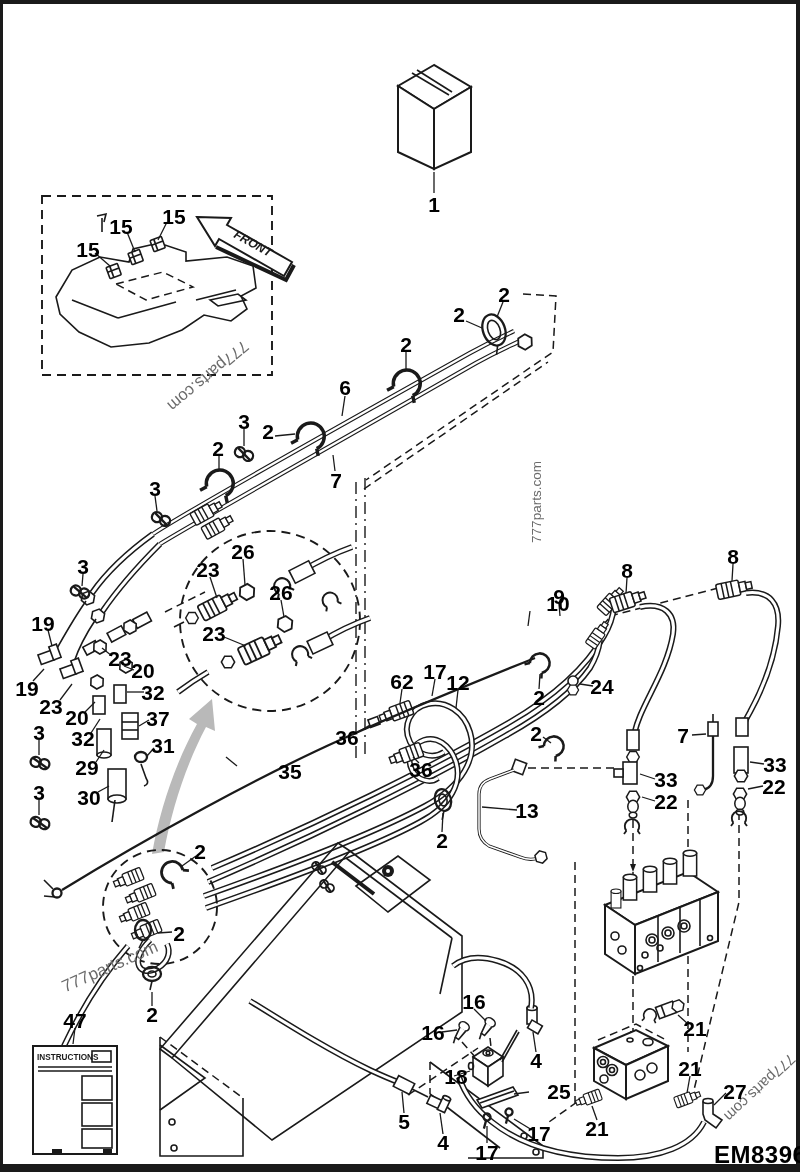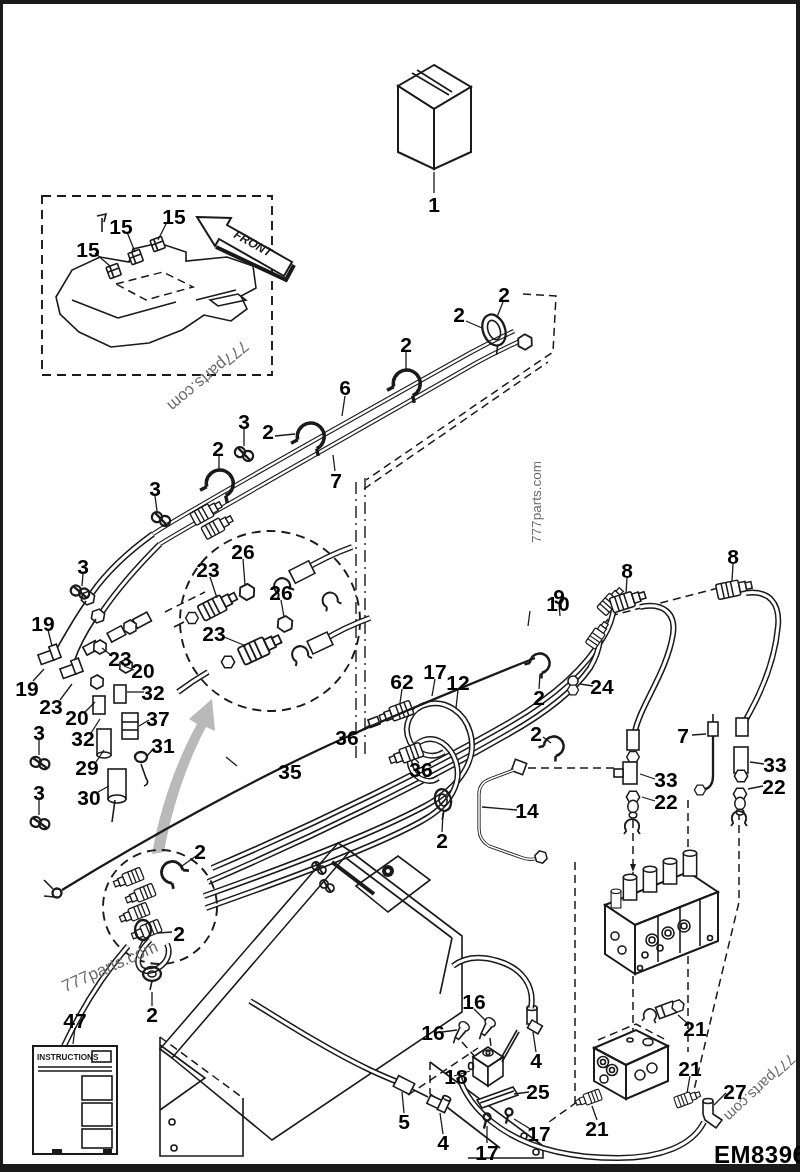--- a/index.html
+++ b/index.html
@@ -594,25 +594,25 @@
       <div class="callout" style="left: 530px; top: 603px; margin-left: 28px;">10</div>
       <div class="callout" style="left: 559px; top: 596px;">9</div>
       <div class="callout" style="left: 602px; top: 686px;">24</div>
       <div class="callout" style="left: 627px; top: 570px;">8</div>
       <div class="callout" style="left: 733px; top: 556px;">8</div>
       <div class="callout" style="left: 683px; top: 735px;">7</div>
       <div class="callout" style="left: 666px; top: 779px;">33</div>
       <div class="callout" style="left: 775px; top: 764px;">33</div>
       <div class="callout" style="left: 666px; top: 801px;">22</div>
       <div class="callout" style="left: 774px; top: 786px;">22</div>
-      <div class="callout" style="left: 527px; top: 810px;">14</div>
+      <div class="callout" style="left: 527px; top: 810px;">13</div>
       <div class="callout" style="left: 433px; top: 1032px;">16</div>
       <div class="callout" style="left: 474px; top: 1001px;">16</div>
       <div class="callout" style="left: 456px; top: 1076px;">18</div>
-      <div class="callout" style="left: 538px; top: 1091px;">25</div>
+      <div class="callout" style="left: 559px; top: 1091px;">25</div>
       <div class="callout" style="left: 487px; top: 1152px;">17</div>
       <div class="callout" style="left: 539px; top: 1133px;">17</div>
       <div class="callout" style="left: 536px; top: 1060px;">4</div>
       <div class="callout" style="left: 443px; top: 1142px;">4</div>
       <div class="callout" style="left: 404px; top: 1121px;">5</div>
       <div class="callout" style="left: 695px; top: 1028px;">21</div>
       <div class="callout" style="left: 690px; top: 1068px;">21</div>
       <div class="callout" style="left: 597px; top: 1128px;">21</div>
       <div class="callout" style="left: 735px; top: 1091px;">27</div>
       <div class="callout" style="left: 75px; top: 1020px;">47</div>

